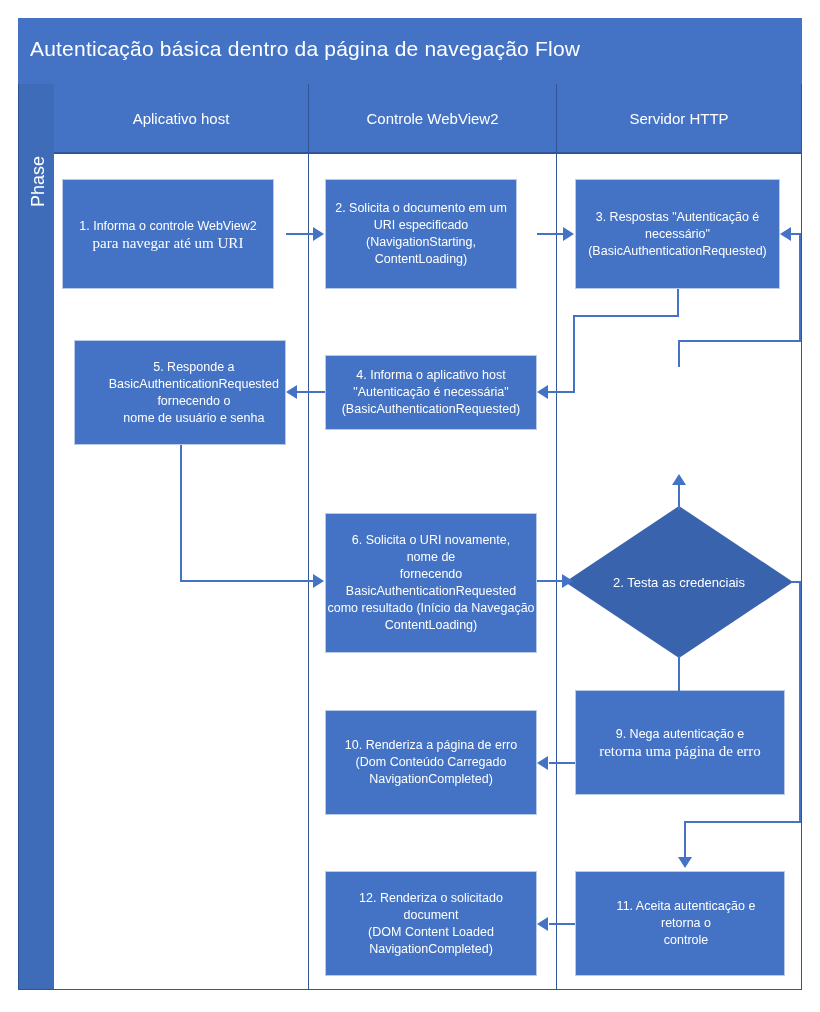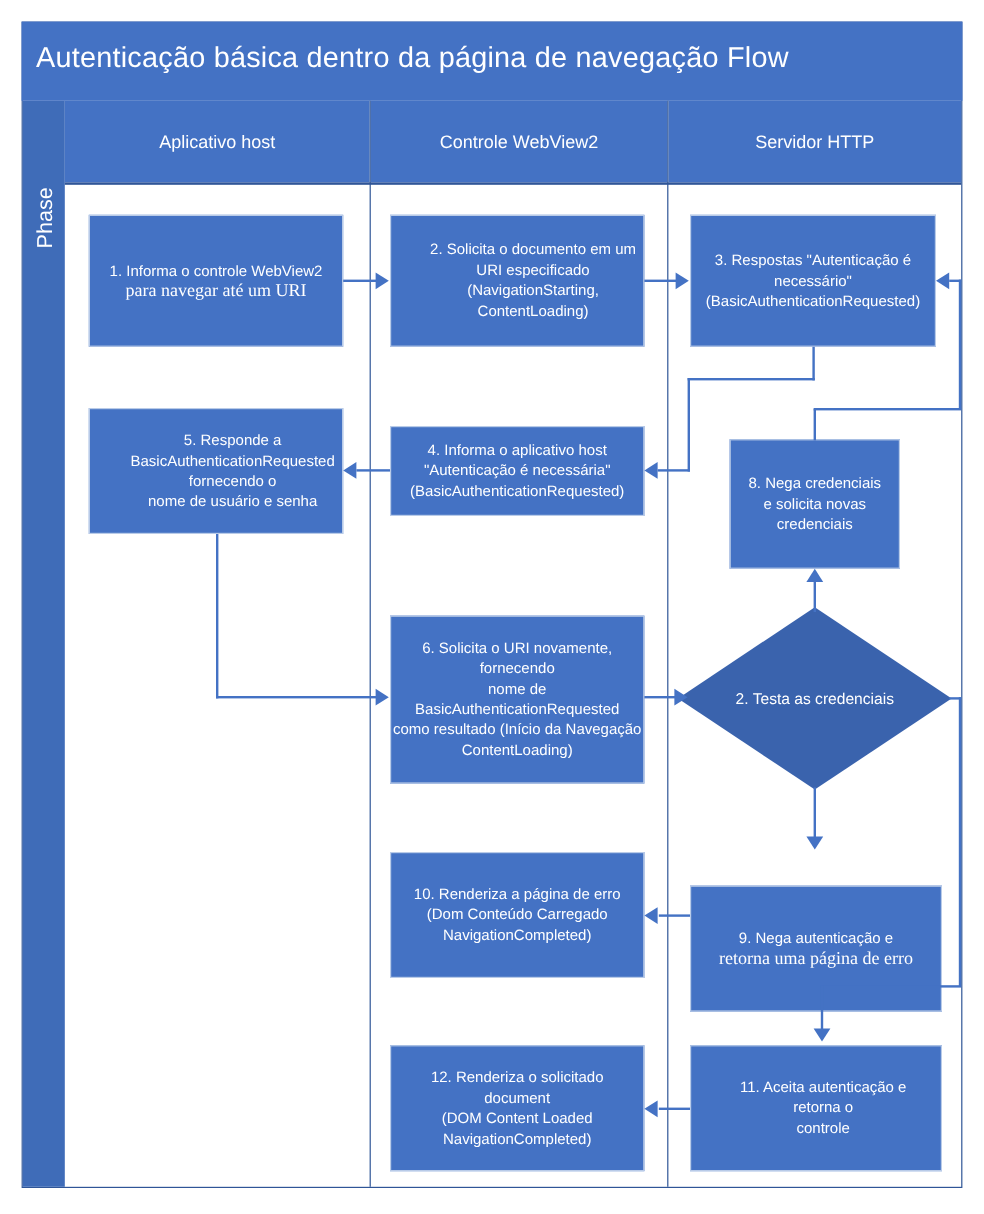--- a/index.html
+++ b/index.html
@@ -6,21 +6,21 @@
   body{font-family:"Liberation Sans",sans-serif;}
   #canvas{position:relative;width:820px;height:1012px;background:#ffffff;overflow:hidden;}
 
   
   .frame{position:absolute;left:18px;top:18px;width:784px;height:972px;
          border:1.5px solid #2f5597;box-sizing:border-box;background:#fff;}
 
   .title-bar{position:absolute;left:18px;top:18px;width:784px;height:66px;
              background:#4472c4;box-sizing:border-box;}
   .title-text{position:absolute;left:12px;top:16px;right:8px;
-              color:#ffffff;font-size:24px;line-height:30px;letter-spacing:.2px;}
+              color:#ffffff;font-size:21px;line-height:30px;letter-spacing:.2px;}
 
   .phase-band{position:absolute;left:19px;top:84px;width:35px;height:905px;
               background:#3f6cb8;}
   .phase-text{position:absolute;left:-41px;top:80px;width:120px;height:35px;
               transform:rotate(-90deg);transform-origin:center center;
               color:#fff;font-size:18px;line-height:35px;text-align:center;}
 
   .lane-header{position:absolute;top:84px;height:68px;background:#4472c4;
                color:#fff;font-size:15px;display:flex;align-items:center;
                justify-content:center;box-sizing:border-box;}
@@ -79,28 +79,28 @@
       <span>Controle WebView2</span>
     </div>
   <div class="lane-header lh3">
       <span>Servidor HTTP</span>
     </div>
 
   <div class="lane-div ld1"></div>
   <div class="lane-div ld2"></div>
   <div class="lane-sep"></div>
 
-  <div class="node" style="left:74px;top:179px;width:212px;height:110px;">
+  <div class="node" style="left:62px;top:179px;width:212px;height:110px;">
     <div>
       <span class="ln">1. Informa o controle WebView2</span>
       <span class="ln small">para navegar até um URI</span>
     </div>
   </div>
 
-  <div class="node" style="left:325px;top:179px;width:212px;height:110px;justify-content:flex-end;">
+  <div class="node" style="left:325px;top:179px;width:192px;height:110px;">
     <div>
       <span class="ln">2. Solicita o documento em um</span>
       <span class="ln">URI especificado</span>
       <span class="ln">(NavigationStarting,</span>
       <span class="ln">ContentLoading)</span>
     </div>
   </div>
 
   <div class="node" style="left:575px;top:179px;width:205px;height:110px;">
     <div>
@@ -120,53 +120,46 @@
   </div>
 
   <div class="node" style="left:325px;top:355px;width:212px;height:75px;">
     <div>
       <span class="ln">4. Informa o aplicativo host</span>
       <span class="ln">"Autenticação é necessária"</span>
       <span class="ln">(BasicAuthenticationRequested)</span>
     </div>
   </div>
 
-  <div class="node" style="left:608px;top:366px;width:142px;height:108px;">
-    <div>
-      <span class="ln">8. Nega credenciais</span>
-      <span class="ln">e solicita novas</span>
-      <span class="ln">credenciais</span>
-    </div>
-  </div>
 
   <div class="node" style="left:325px;top:513px;width:212px;height:140px;">
     <div>
       <span class="ln">6. Solicita o URI novamente,</span>
+      <span class="ln">nome de</span>
       <span class="ln">fornecendo</span>
-      <span class="ln">nome de</span>
       <span class="ln">BasicAuthenticationRequested</span>
       <span class="ln">como resultado (Início da Navegação</span>
       <span class="ln">ContentLoading)</span>
     </div>
   </div>
 
   <div class="diamond" style="left:565px;top:506px;width:228px;height:152px;">
     <div class="dshape"></div>
     <div class="dlabel">2. Testa as credenciais</div>
   </div>
 
   <div class="node" style="left:325px;top:710px;width:212px;height:105px;align-items:center;">
     <div>
       <span class="ln">10. Renderiza a página de erro</span>
       <span class="ln">(Dom Conteúdo Carregado</span>
       <span class="ln">NavigationCompleted)</span>
     </div>
   </div>
 
-  <div class="node" style="left:575px;top:738px;width:210px;height:105px;">
+  <div class="node" style="left:575px;top:690px;width:210px;height:105px;">
     <div>
       <span class="ln">9. Nega autenticação e</span>
       <span class="ln small">retorna uma página de erro</span>
     </div>
   </div>
 
   <div class="node" style="left:325px;top:871px;width:212px;height:105px;">
     <div>
       <span class="ln">12. Renderiza o solicitado</span>
       <span class="ln">document</span>

